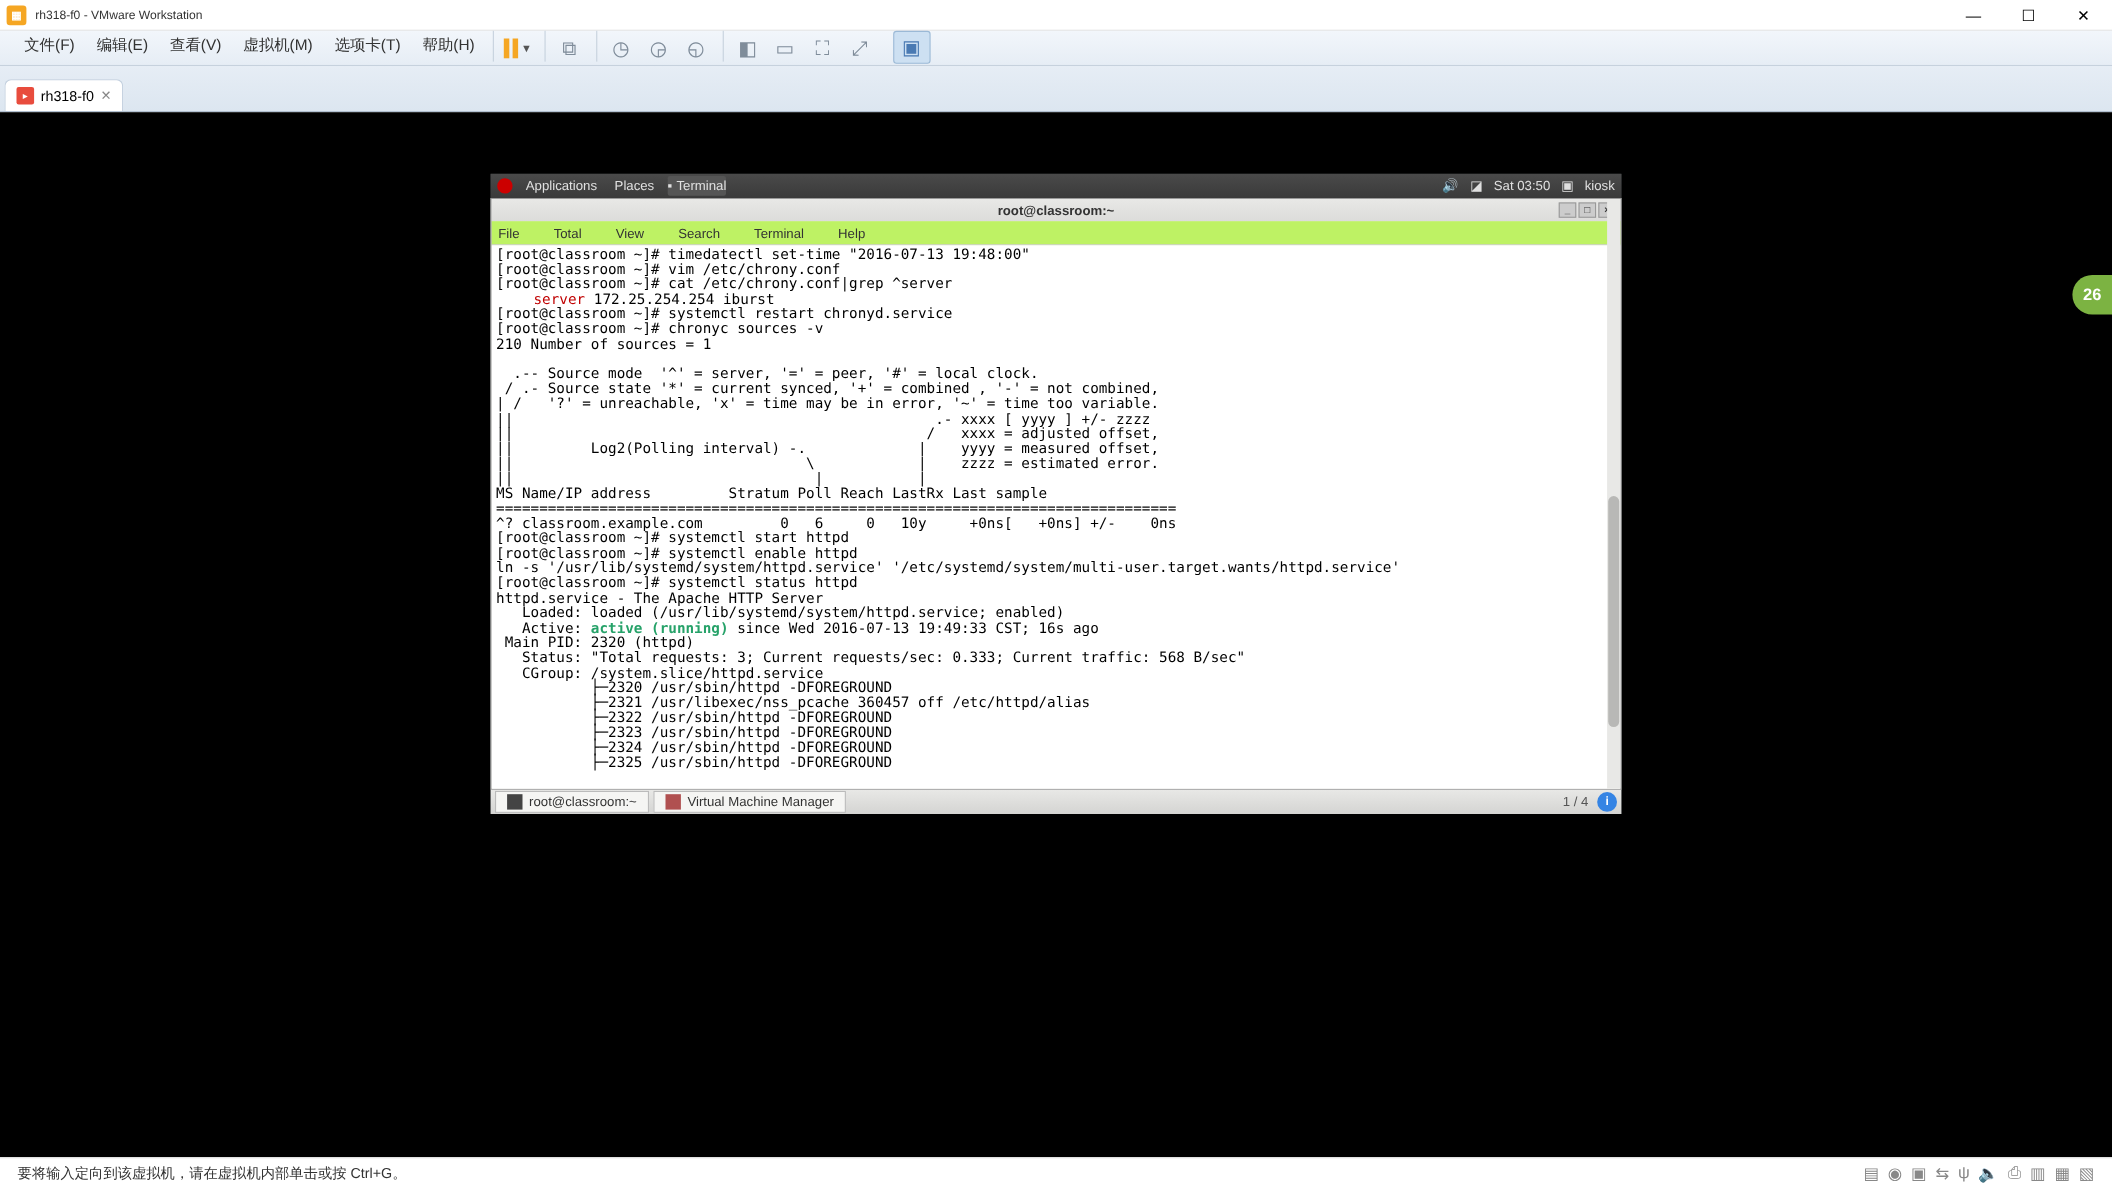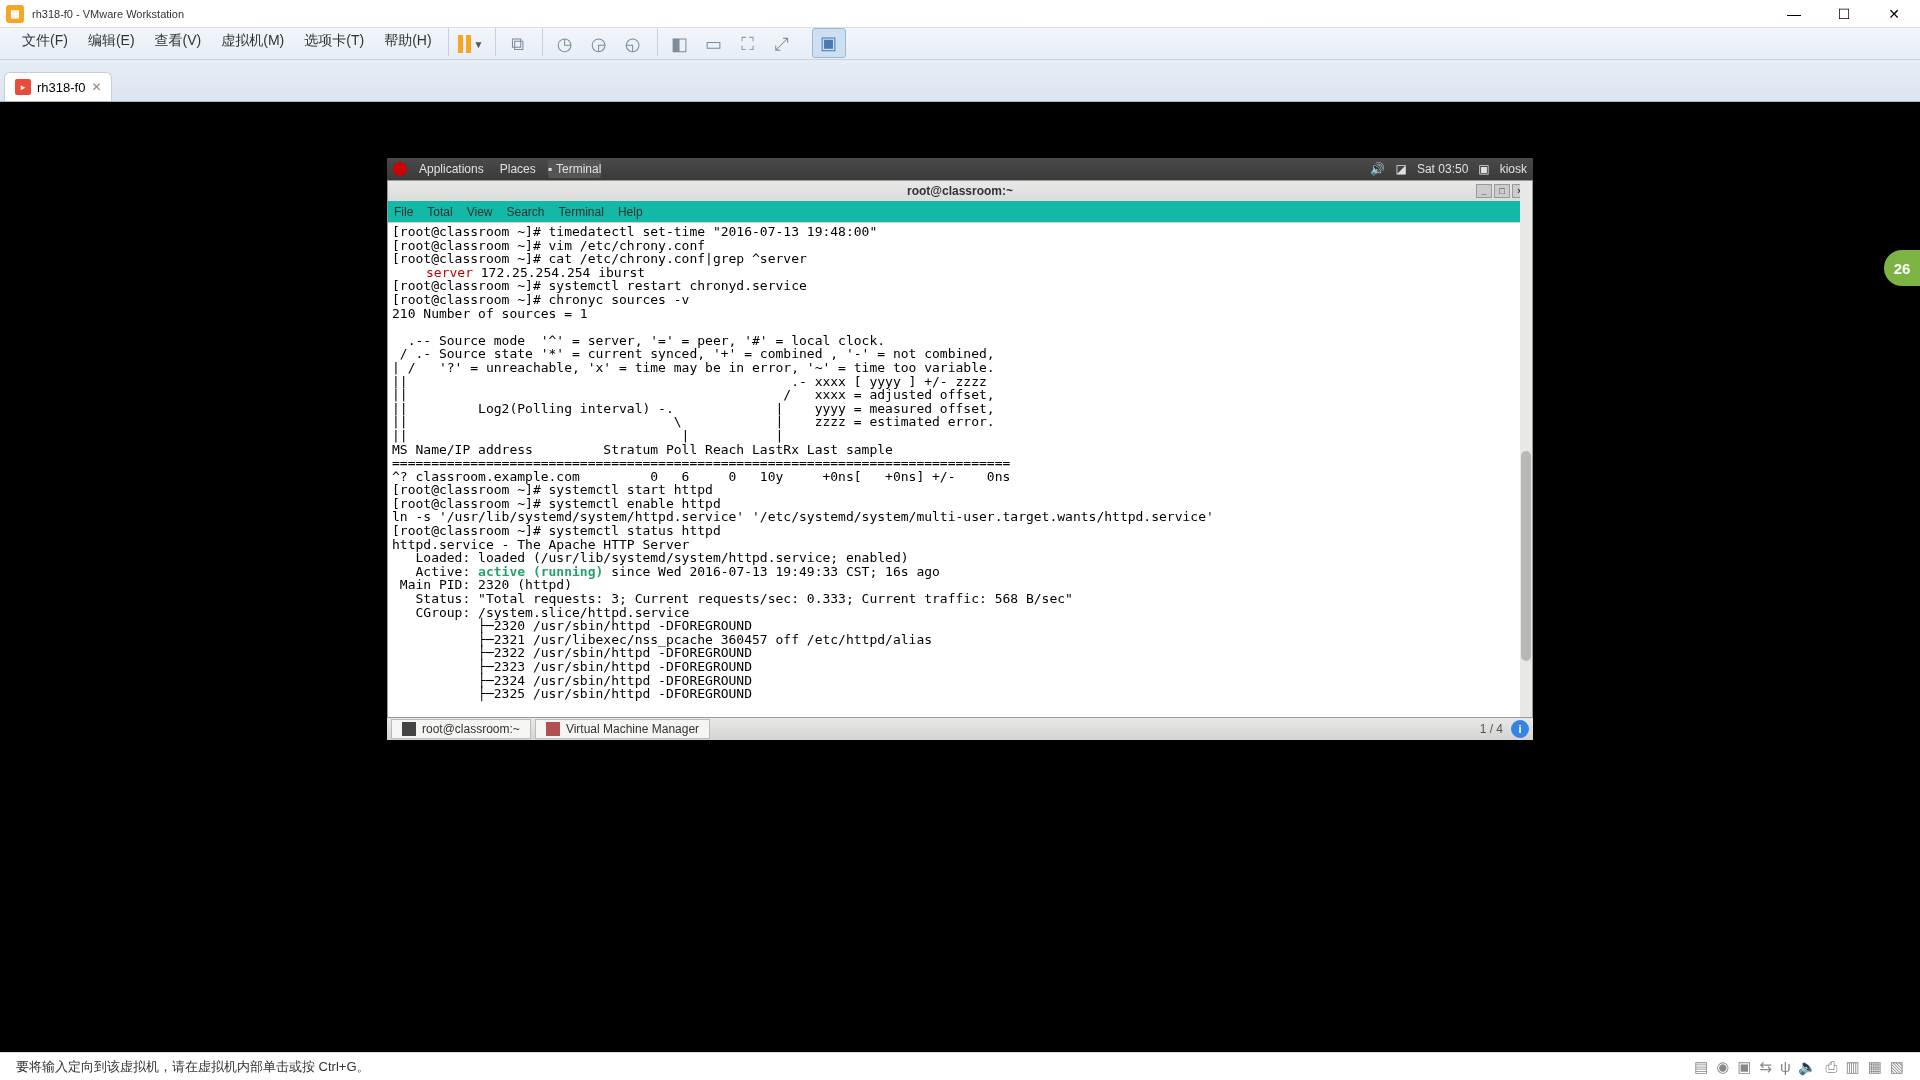--- a/index.html
+++ b/index.html
@@ -61,21 +61,21 @@
 .vm-tab-icon { width:16px; height:16px; background:#e84c3d; border-radius:2px; display:flex;align-items:center;justify-content:center;font-size:9px;color:#fff; }
 .tab-close { font-size:12px; color:#888; cursor:pointer; }
 
 
 .vm-area {
   position: absolute; left:0; right:0; top:102px; bottom:28px;
   background:#000;
   display:flex; justify-content:center;
 }
 .guest {
-  position:absolute; top:56px; width:1146px; height:582px;
+  position:absolute; top:56px; width:1028px; height:582px;
   background:#2e3436;
 }
 
 .gnome-top {
   height:22px; background: linear-gradient(#4a4a4a,#3a3a3a);
   display:flex; align-items:center; color:#e0e0e0; font-size:12px;
   padding:0 6px;
 }
 .gnome-hat { width:14px;height:14px; background:#c00; border-radius:50%; margin-right:4px; }
 .gnome-top .app-item { padding:0 8px; cursor:pointer; }
@@ -90,22 +90,22 @@
   border:1px solid #999;
 }
 .term-title {
   height:20px; background:linear-gradient(#e8e8e6,#dcdcda);
   display:flex; align-items:center; justify-content:center;
   font-size:12px; font-weight:bold; color:#333; position:relative;
 }
 .term-win-btns { position:absolute; right:4px; display:flex; gap:2px; }
 .term-win-btn { width:16px;height:14px; background:#ccc; border:1px solid #999; font-size:9px; display:flex;align-items:center;justify-content:center; cursor:pointer; }
 .term-menu {
-  height:22px; background:#14b8a6; display:flex; align-items:center;
-  padding:0 6px; gap:14px; font-size:12px; color:#333; border-bottom:1px solid #d0d0ce;text-align:center;
+  height:22px; background:#bef264; display:flex; align-items:center;
+  padding:0 6px; gap:31px; font-size:12px; color:#333; border-bottom:1px solid #d0d0ce;text-align:center;
 }
 .term-menu span { cursor:pointer; }
 .term-body {
   flex:1; background:#fff; color:#000; font-family:"DejaVu Sans Mono","Courier New",monospace;
   font-size:13px; line-height:13.6px; padding:2px 4px; overflow:hidden;
   white-space:pre; position:relative;
 }
 .red { color:#c00000;margin-left:34px; }
 .green { color:#26a269; font-weight:bold; }
 .term-scroll { position:absolute; right:0; top:0; bottom:0; width:12px; background:#e8e8e6; }

